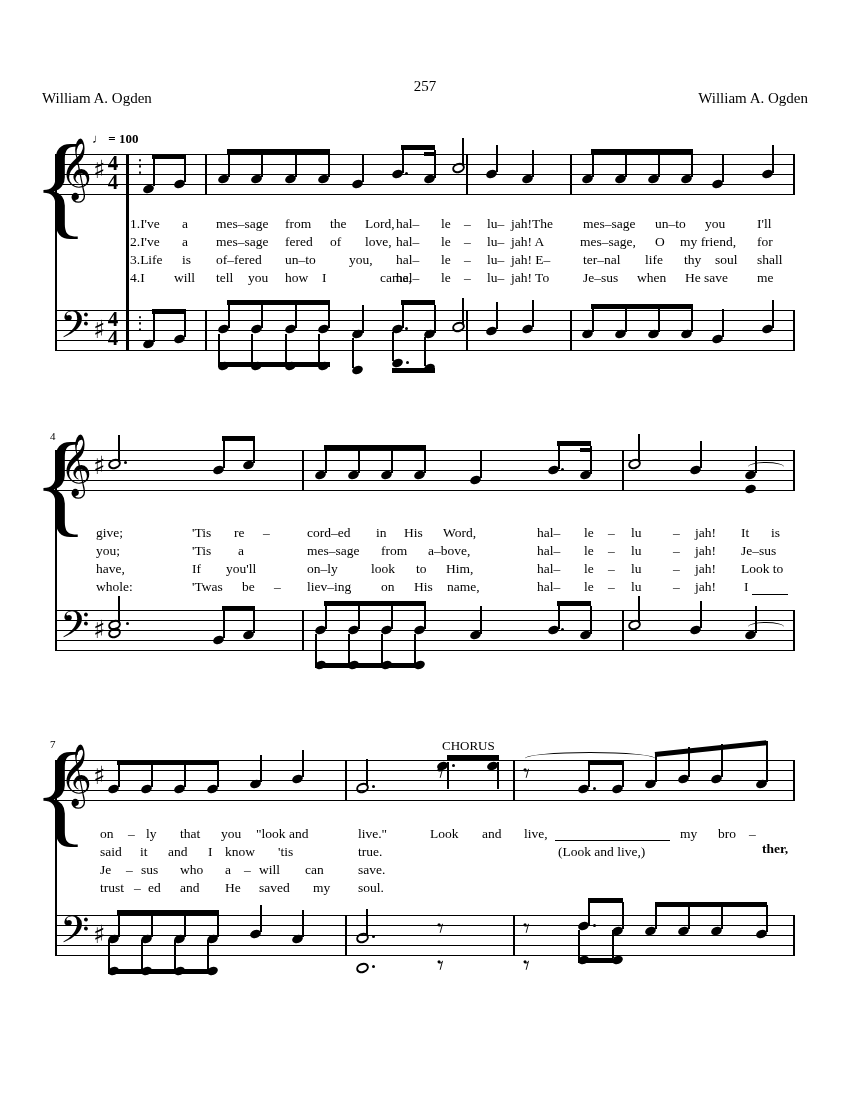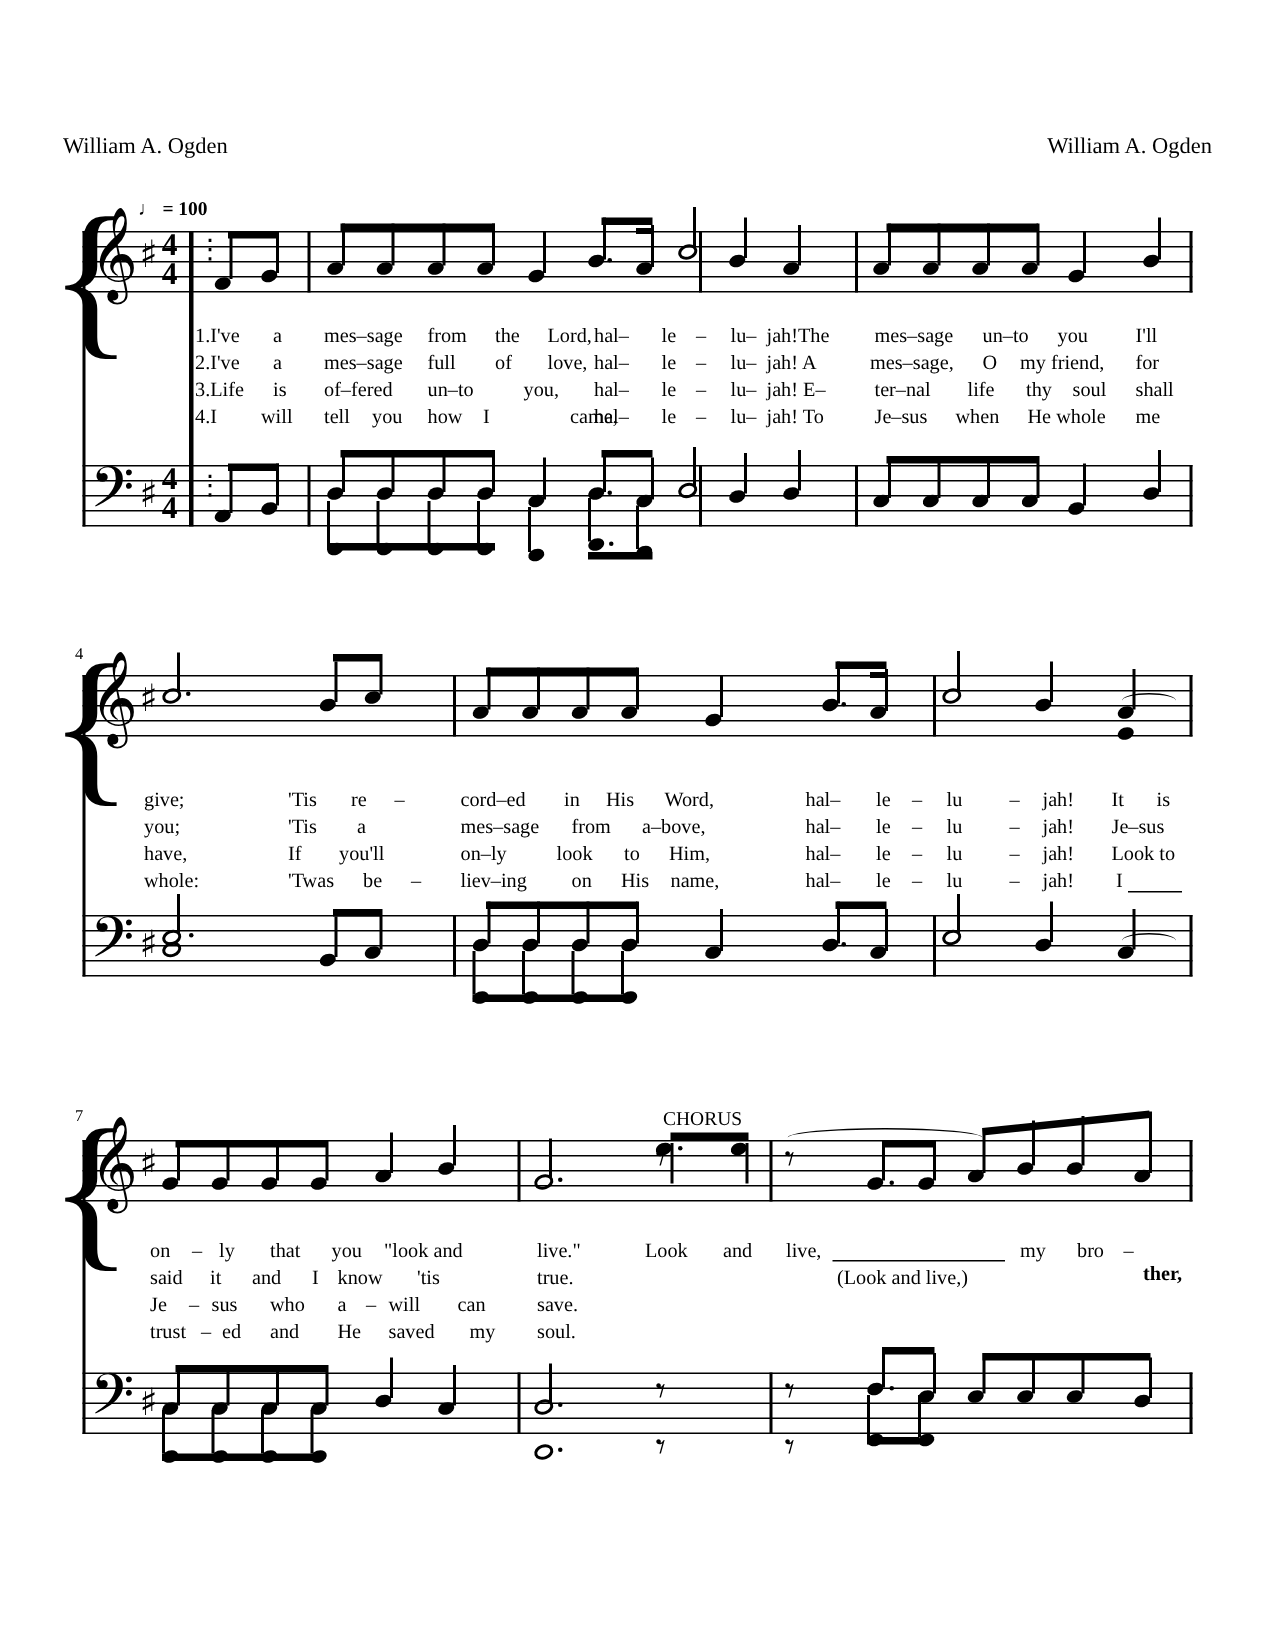--- a/index.html
+++ b/index.html
@@ -53,20 +53,21 @@
   .slur{position:absolute;border-top:1.6px solid #000;border-radius:50%;height:12px;}
   .lyricword{position:absolute;font-size:13.5px;font-family:"Liberation Serif",serif;white-space:nowrap;}
   .chorus-label{position:absolute;font-size:13px;font-family:"Liberation Serif",serif;}
   .extline{position:absolute;height:1px;background:#000;}
 </style>
 </head>
 <body>
 
 <div class="page">
 
+  <div class="number">257</div>
   <div class="composer-left">William A. Ogden</div>
   <div class="composer-right">William A. Ogden</div>
 
   <div class="system sys1">
 
     <div class="tempo" style="left:92px;top:3px;">♩ = 100</div>
 
     <div class="staff" style="top:26px;">
       <div class="ln"></div>
         <div class="ln"></div>
@@ -240,21 +241,21 @@
         <span class="lyricword" style="left: 511px; top: 0px;">jah!The</span>
         <span class="lyricword" style="left: 583px; top: 0px;">mes–sage</span>
         <span class="lyricword" style="left: 655px; top: 0px;">un–to</span>
         <span class="lyricword" style="left: 705px; top: 0px;">you</span>
         <span class="lyricword" style="left: 757px; top: 0px;">I'll</span>
       </div>
     <div id="s1v2" style="position:absolute;top:106px;left:0;width:850px;height:16px;">
         <span class="lyricword" style="left: 130px; top: 0px;">2.I've</span>
         <span class="lyricword" style="left: 182px; top: 0px;">a</span>
         <span class="lyricword" style="left: 216px; top: 0px;">mes–sage</span>
-        <span class="lyricword" style="left: 285px; top: 0px;">full</span>
+        <span class="lyricword" style="left: 285px; top: 0px;">fered</span>
         <span class="lyricword" style="left: 330px; top: 0px;">of</span>
         <span class="lyricword" style="left: 365px; top: 0px;">love,</span>
         <span class="lyricword" style="left: 396px; top: 0px;">hal–</span>
         <span class="lyricword" style="left: 441px; top: 0px;">le</span>
         <span class="lyricword" style="left: 464px; top: 0px;">–</span>
         <span class="lyricword" style="left: 487px; top: 0px;">lu–</span>
         <span class="lyricword" style="left: 511px; top: 0px;">jah! A</span>
         <span class="lyricword" style="left: 580px; top: 0px;">mes–sage,</span>
         <span class="lyricword" style="left: 655px; top: 0px;">O</span>
         <span class="lyricword" style="left: 680px; top: 0px;">my friend,</span>
@@ -285,21 +286,21 @@
         <span class="lyricword" style="left: 285px; top: 0px;">how</span>
         <span class="lyricword" style="left: 322px; top: 0px;">I</span>
         <span class="lyricword" style="left: 340px; top: 0px; margin-left: 40px;">came,</span>
         <span class="lyricword" style="left: 396px; top: 0px;">hal–</span>
         <span class="lyricword" style="left: 441px; top: 0px;">le</span>
         <span class="lyricword" style="left: 464px; top: 0px;">–</span>
         <span class="lyricword" style="left: 487px; top: 0px;">lu–</span>
         <span class="lyricword" style="left: 511px; top: 0px;">jah! To</span>
         <span class="lyricword" style="left: 583px; top: 0px;">Je–sus</span>
         <span class="lyricword" style="left: 637px; top: 0px;">when</span>
-        <span class="lyricword" style="left: 685px; top: 0px;">He whole</span>
+        <span class="lyricword" style="left: 685px; top: 0px;">He save</span>
         <span class="lyricword" style="left: 757px; top: 0px;">me</span>
       </div>
   </div>
 
   <div class="system sys2">
     <div class="measure-num" style="left:50px;top:0px;">4</div>
 
     <div class="staff" style="top:20px;">
       <div class="ln"></div>
         <div class="ln"></div>

